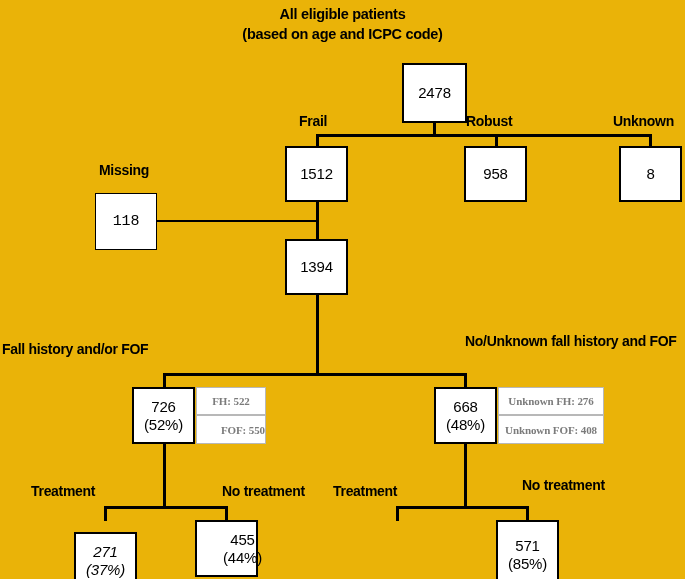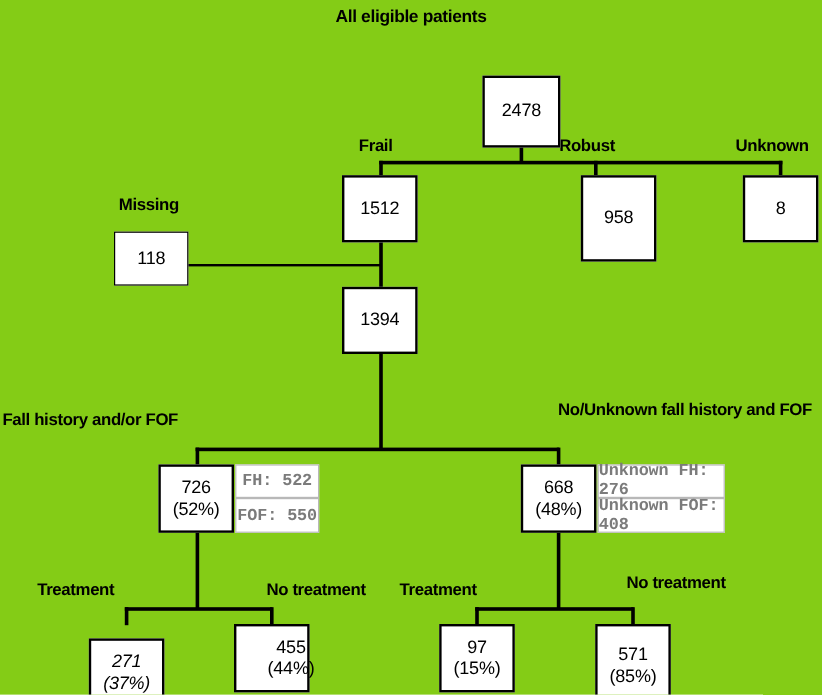--- a/index.html
+++ b/index.html
@@ -7,21 +7,21 @@
     padding: 0;
     background: #ffffff;
   }
   body {
     font-family: "Liberation Sans", sans-serif;
   }
   #flow-root {
     position: relative;
     width: 685px;
     height: 579px;
-    background: #84cc16;
+    background: #eab308;
     overflow: hidden;
   }
   
   .node {
     position: absolute;
     box-sizing: border-box;
     border: 2.5px solid #000000;
     background: #ffffff;
     display: flex;
     flex-direction: column;
@@ -41,24 +41,24 @@
   }
   .sub-node {
     position: absolute;
     box-sizing: border-box;
     border: 1.5px solid #b8b8b8;
     background: #ffffff;
     display: flex;
     align-items: center;
     justify-content: center;
     color: #7b7b7b;
-    font-size: 14px;
+    font-size: 11px;
     font-weight: bold;
     letter-spacing: -0.1px;
-    font-family: Liberation Mono, monospace;
+    font-family: Liberation Serif, serif;
   }
   .label {
     position: absolute;
     font-weight: bold;
     font-size: 14px;
     color: #000000;
     white-space: nowrap;
     font-family: "Liberation Sans", sans-serif;
     letter-spacing: -0.3px;
   }
@@ -87,20 +87,21 @@
     background: #000000;
   }
   .hline.thin { height: 1.5px; }
 </style>
 </head>
 <body>
 
 <div id="flow-root">
 
   <div class="title" style="left:0; top:6px; width:685px;">All eligible patients</div>
+  <div class="title" style="left:0; top:26px; width:685px;">(based on age and ICPC code)</div>
 
   <div class="vline" style="left:433px; top:104px; height:32px;"></div>
 
   <div class="hline" style="left:316px; top:134px; width:336px;"></div>
 
   <div class="vline" style="left:316px; top:134px; height:13px;"></div>
   <div class="vline" style="left:495px; top:134px; height:12px;"></div>
   <div class="vline" style="left:649px; top:134px; height:12px;"></div>
 
   <div class="vline" style="left:316px; top:201px; height:40px;"></div>
@@ -133,44 +134,44 @@
   <div class="label" style="left:522px; top:477px;">No treatment</div>
 
   <div class="node" style="left:402px; top:63px; width:65px; height:60px;">
     <span>2478</span>
   </div>
 
   <div class="node" style="left:285px; top:146px; width:63px; height:56px;">
     <span>1512</span>
   </div>
 
-  <div class="node" style="left:464px; top:146px; width:63px; height:72px;margin-left:20px;">
+  <div class="node" style="left:464px; top:146px; width:63px; height:56px;">
     <span>958</span>
   </div>
 
   <div class="node" style="left:619px; top:146px; width:63px; height:56px;">
     <span>8</span>
   </div>
 
-  <div class="node thin" style="left:95px; top:193px; width:62px; height:45px;">
+  <div class="node thin" style="left:95px; top:193px; width:62px; height:57px;font-family:Liberation Mono, monospace;">
     <span>118</span>
   </div>
 
   <div class="node" style="left:285px; top:239px; width:63px; height:56px;">
     <span>1394</span>
   </div>
 
   <div class="node" style="left:132px; top:387px; width:63px; height:57px;">
     <span>726</span>
     <span class="line2">(52%)</span>
   </div>
   <div class="sub-node" style="left:196px; top:387px; width:70px; height:28px;">
     <span>FH: 522</span>
   </div>
-  <div class="sub-node" style="left:196px; top:415px; width:70px; height:29px;">
+  <div class="sub-node" style="left:196px; top:415px; width:70px; height:29px;justify-content:flex-end;">
     <span>FOF: 550</span>
   </div>
 
   <div class="node" style="left:434px; top:387px; width:63px; height:57px;">
     <span>668</span>
     <span class="line2">(48%)</span>
   </div>
   <div class="sub-node" style="left:498px; top:387px; width:106px; height:28px;">
     <span>Unknown FH: 276</span>
   </div>
@@ -181,23 +182,19 @@
   <div class="node" style="left:74px; top:532px; width:63px; height:57px;font-style:italic;">
     <span>271</span>
     <span class="line2">(37%)</span>
   </div>
 
   <div class="node" style="left:195px; top:520px; width:63px; height:57px;padding-left:32px;">
     <span>455</span>
     <span class="line2">(44%)</span>
   </div>
 
-  <div class="node" style="left:366px; top:520px; width:63px; height:57px;">
-    <span>97</span>
-    <span class="line2">(15%)</span>
-  </div>
 
   <div class="node" style="left:496px; top:520px; width:63px; height:69px;">
     <span>571</span>
     <span class="line2">(85%)</span>
   </div>
 
 </div>
 
 </body></html>

